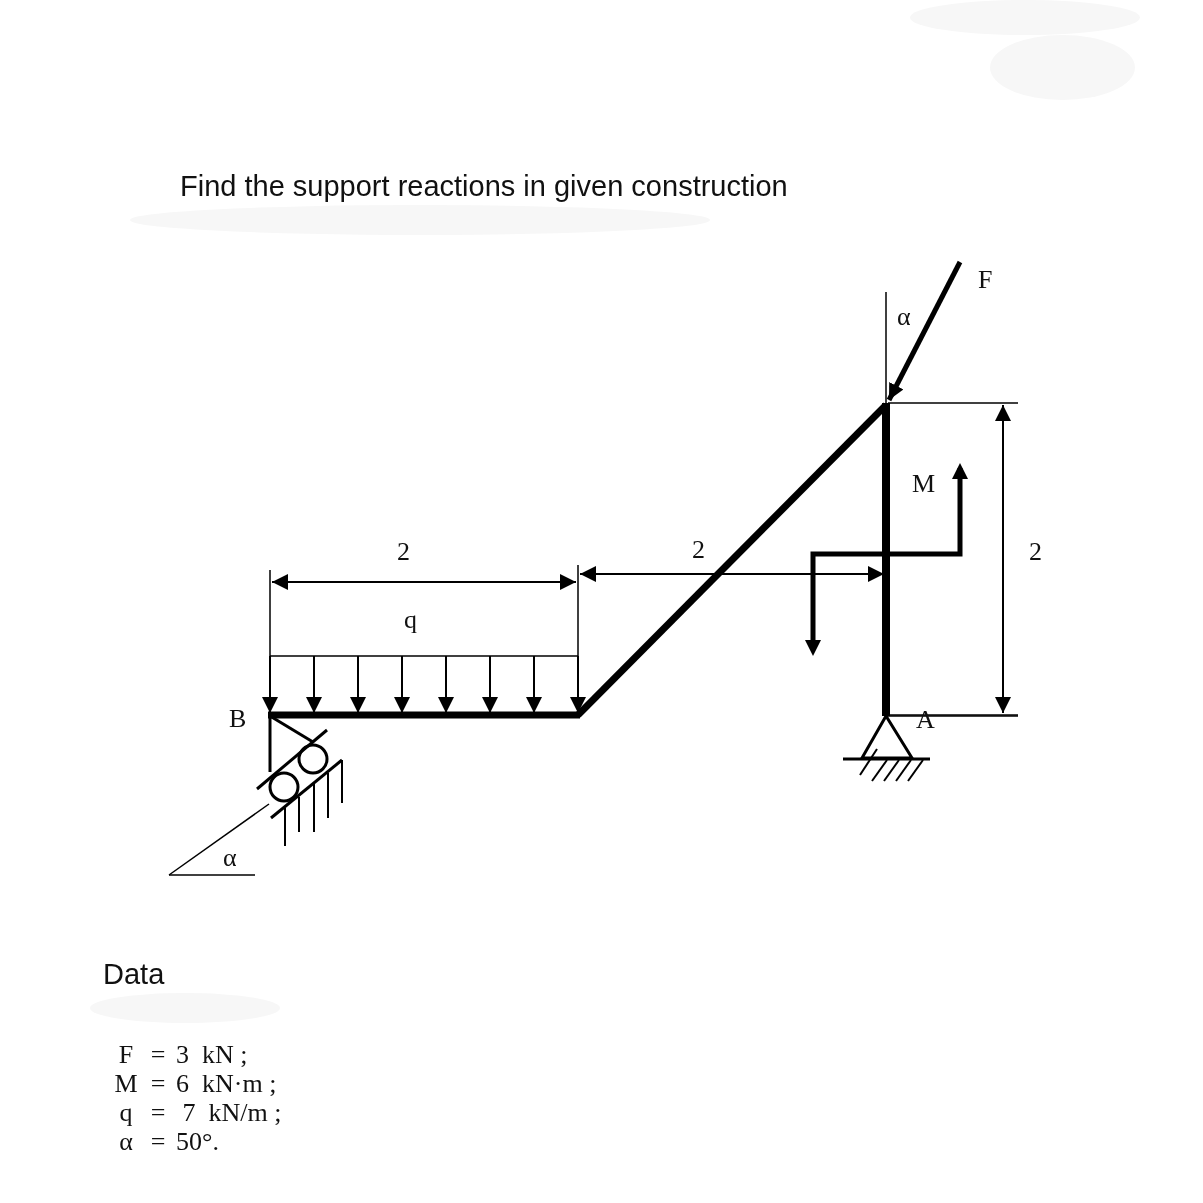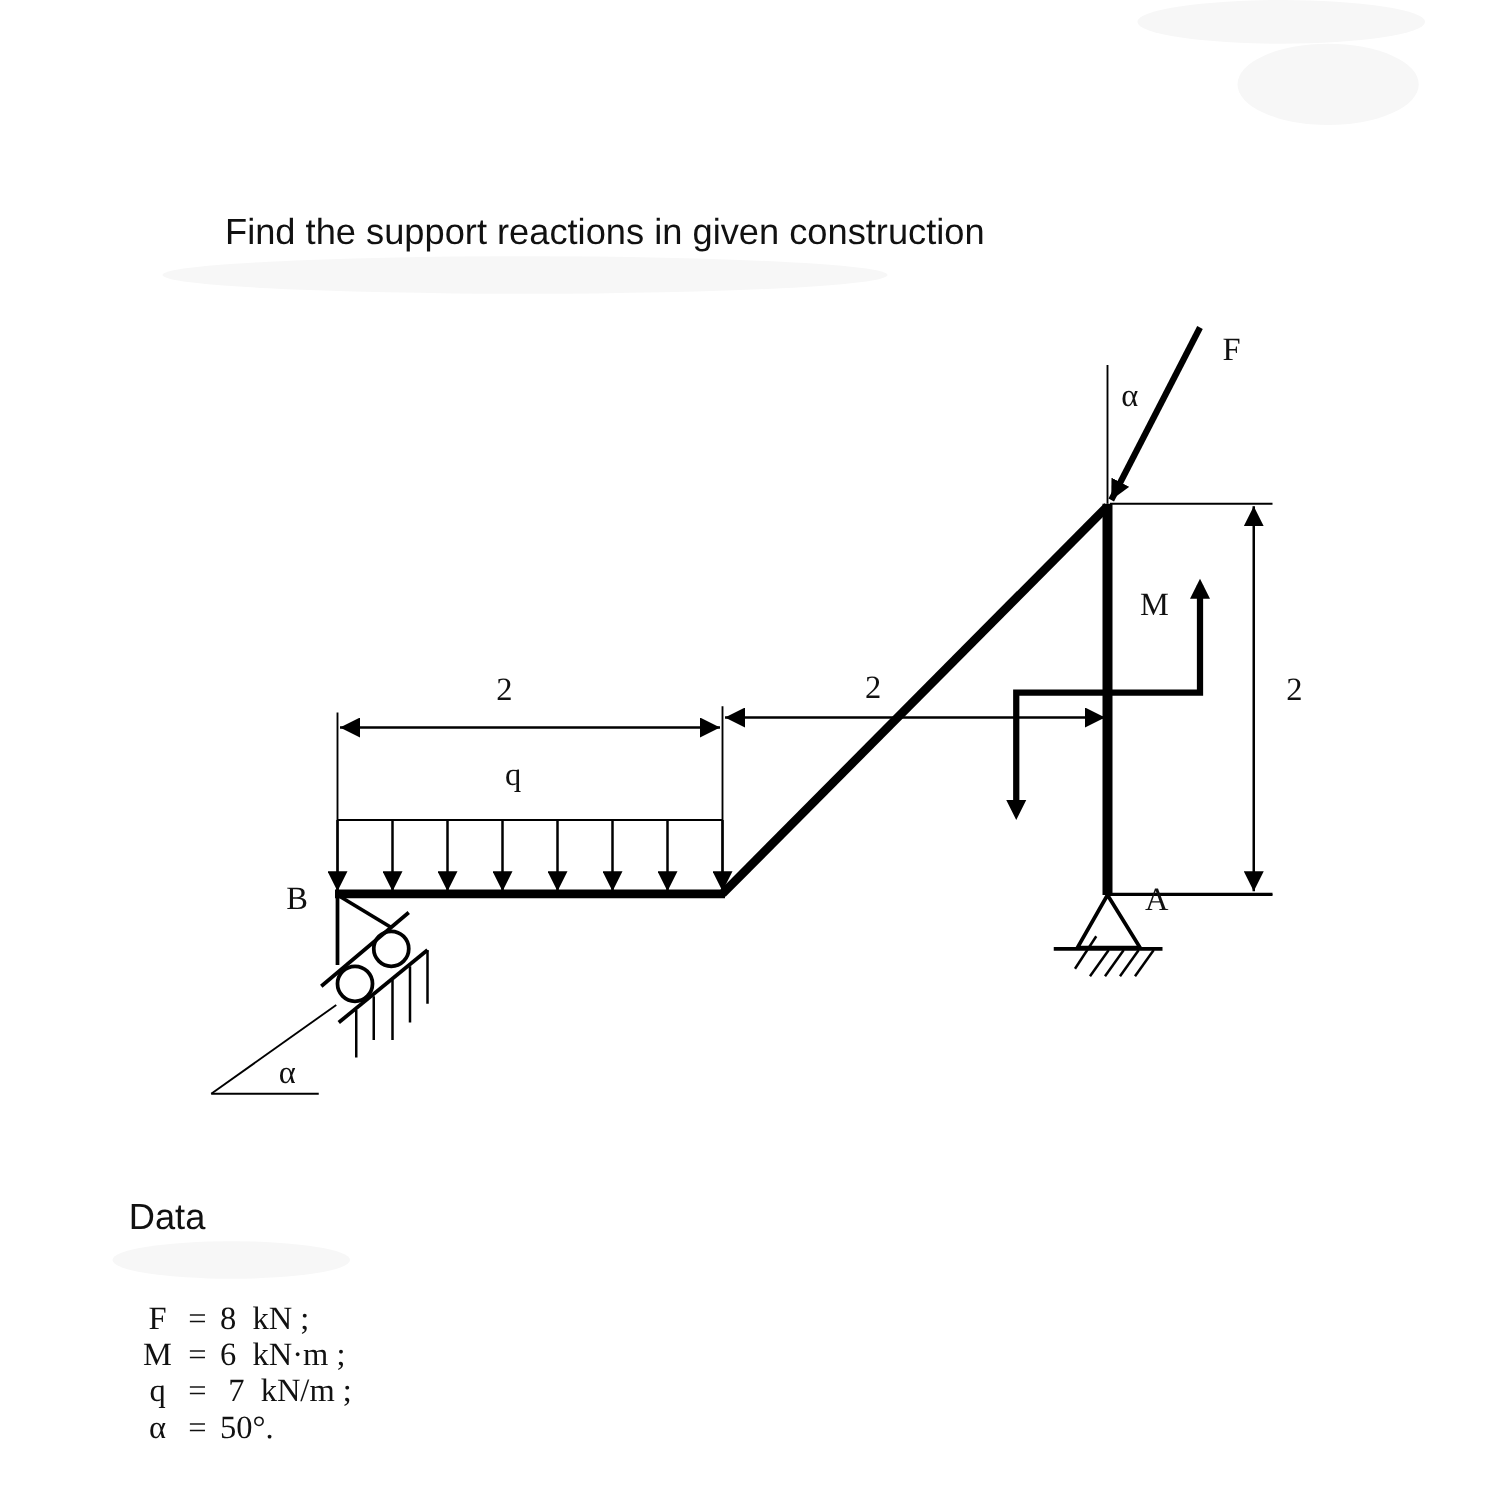--- a/index.html
+++ b/index.html
@@ -126,21 +126,21 @@
     <text class="lbl" x="229" y="727">B</text>
   </g>
 </svg>
 
 <div class="data-heading">Data</div>
 
 <div class="data-list">
   <div class="data-row">
     <span class="sym">F</span>
     <span class="eq">=</span>
-    <span>8  kN ;</span>
+    <span>3  kN ;</span>
   </div>
   <div class="data-row">
     <span class="sym">M</span>
     <span class="eq">=</span>
     <span>6  kN·m ;</span>
   </div>
   <div class="data-row">
     <span class="sym">q</span>
     <span class="eq">=</span>
     <span> 7  kN/m ;</span>

